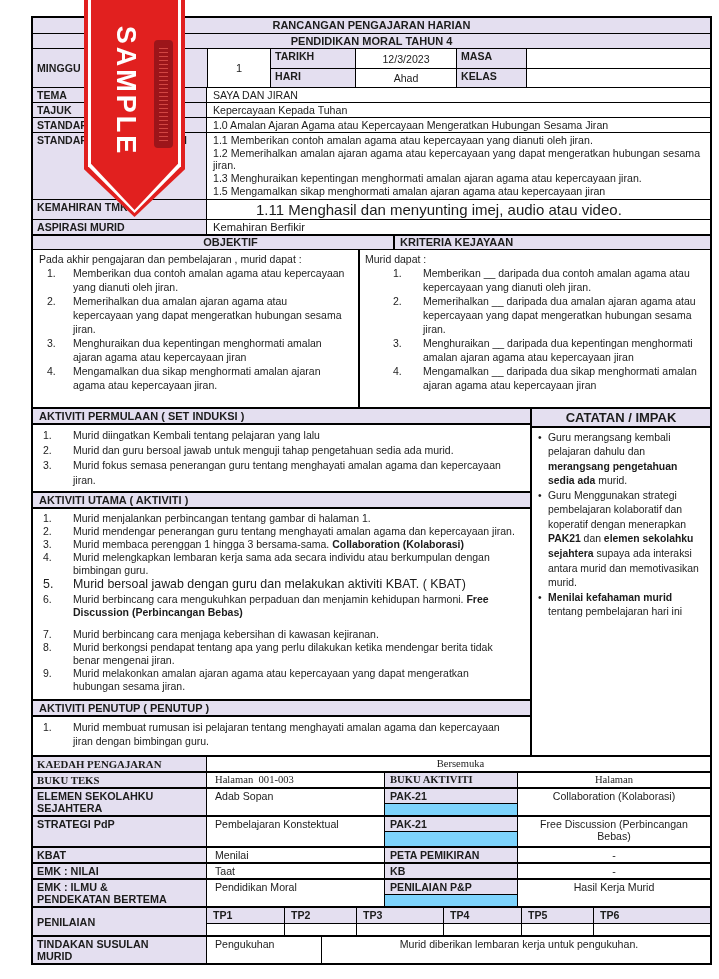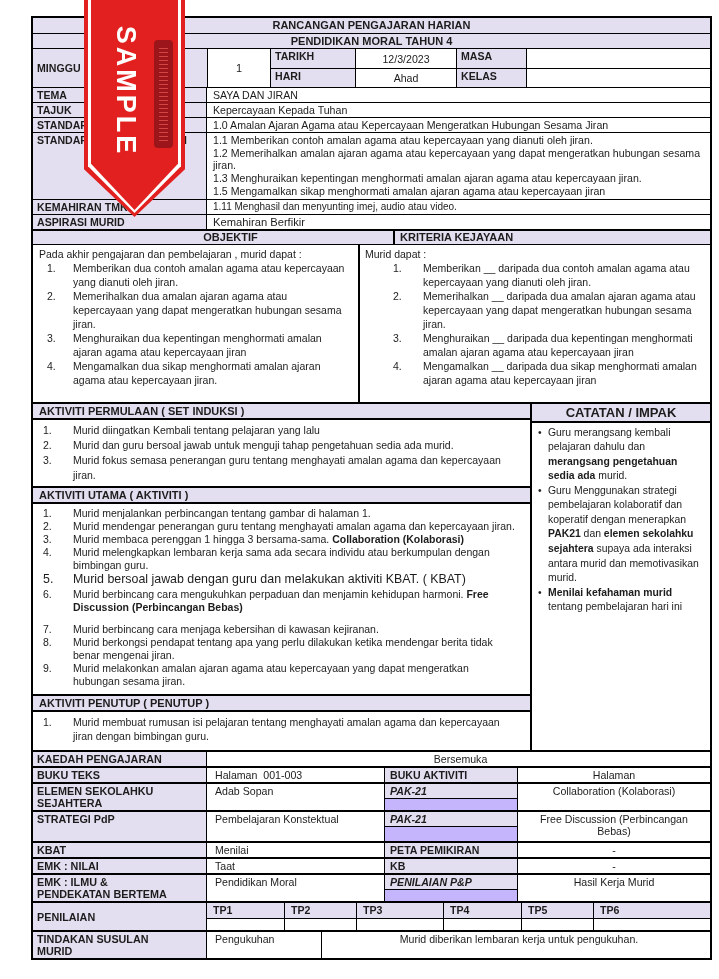--- a/index.html
+++ b/index.html
@@ -30,21 +30,21 @@
   .c-bt{border-top:1px solid var(--bd);}
   .span2{grid-row:1 / span 2;display:flex;align-items:center;}
   .ctr{display:flex;align-items:center;justify-content:center;text-align:center;}
 
   
   .irow{display:flex;font-size:10.6px;}
   .ilbl{width:174px;background:var(--lav);font-weight:bold;padding:1px 4px;
         border-right:1px solid var(--bd);flex:none;white-space:pre-line;}
   .ival{flex:1;padding:1px 6px;white-space:pre-line;}
   .h14{min-height:14px;} .h15{min-height:15px;} .h63{min-height:63px;line-height:1.2;}
-  .tmkval{font-size:10px;}
+  .tmkval{font-size:15px;margin-left:43px;}
 
   
   .objhead{display:flex;background:var(--lav);font-weight:bold;font-size:11px;min-height:15px;padding-left:35px;}
   .objhead .oh1{width:327px;text-align:center;border-right:2px solid var(--bd);}
   .objhead .oh2{flex:1;padding-left:5px;}
   .objbody{display:flex;min-height:158px;font-size:10.5px;}
   .objcol{width:327px;border-right:2px solid var(--bd);padding:2px 4px 2px 6px;}
   .kricol{flex:1;padding:2px 6px 2px 5px;}
   .olist{line-height:1.34;}
   .oli{display:flex;}
@@ -75,24 +75,24 @@
   .cli .b{flex:none;width:10px;}
   .cli .t{flex:1;}
 
   
   .mrow{display:flex;font-size:10.6px;border-top:2px solid var(--bd);}
   .mlbl{width:174px;flex:none;background:var(--lav);font-weight:bold;padding:1px 4px;
         border-right:1px solid var(--bd);white-space:pre-line;font-size:10.8px;}
   .mval1{width:178px;flex:none;padding:1px 8px;border-right:1px solid var(--bd);white-space:pre-wrap;}
   .mlbl2{width:133px;flex:none;background:var(--lav);font-weight:bold;padding:1px 5px;
          border-right:1px solid var(--bd);}
-  .mlbl2.part{background:#c4b5fd;padding:0;font-style:italic;}
+  .mlbl2.part{background:#7dd3fc;padding:0;}
   .mlbl2 .pill{background:var(--lav);border-bottom:1px solid var(--bd);padding:1px 5px;min-height:15px;}
   .mval2{flex:1;padding:1px 6px;text-align:center;}
-  .mh14{min-height:14px;} .mh25{min-height:25px;} .mh31{min-height:31px;}
+  .mh14{min-height:14px;font-family:Liberation Serif, serif;} .mh25{min-height:25px;} .mh31{min-height:31px;}
   .mh13{min-height:13px;} .mh22{min-height:22px;} .mh26{min-height:26px;}
 
   .tpwrap{flex:1;display:flex;flex-direction:column;}
   .tphead{display:flex;min-height:16px;border-bottom:1px solid var(--bd);}
   .tphead>div{background:var(--lav);font-weight:bold;padding:1px 6px;border-right:1px solid var(--bd);}
   .tpempty{display:flex;min-height:11px;flex:1;}
   .tpempty>div{border-right:1px solid var(--bd);}
   .tp1{width:78px;} .tp2{width:72px;} .tp3{width:87px;} .tp4{width:78px;} .tp5{width:72px;}
   .tp6{flex:1;border-right:0 !important;}
   .pnl-lbl{display:flex;align-items:center;}

